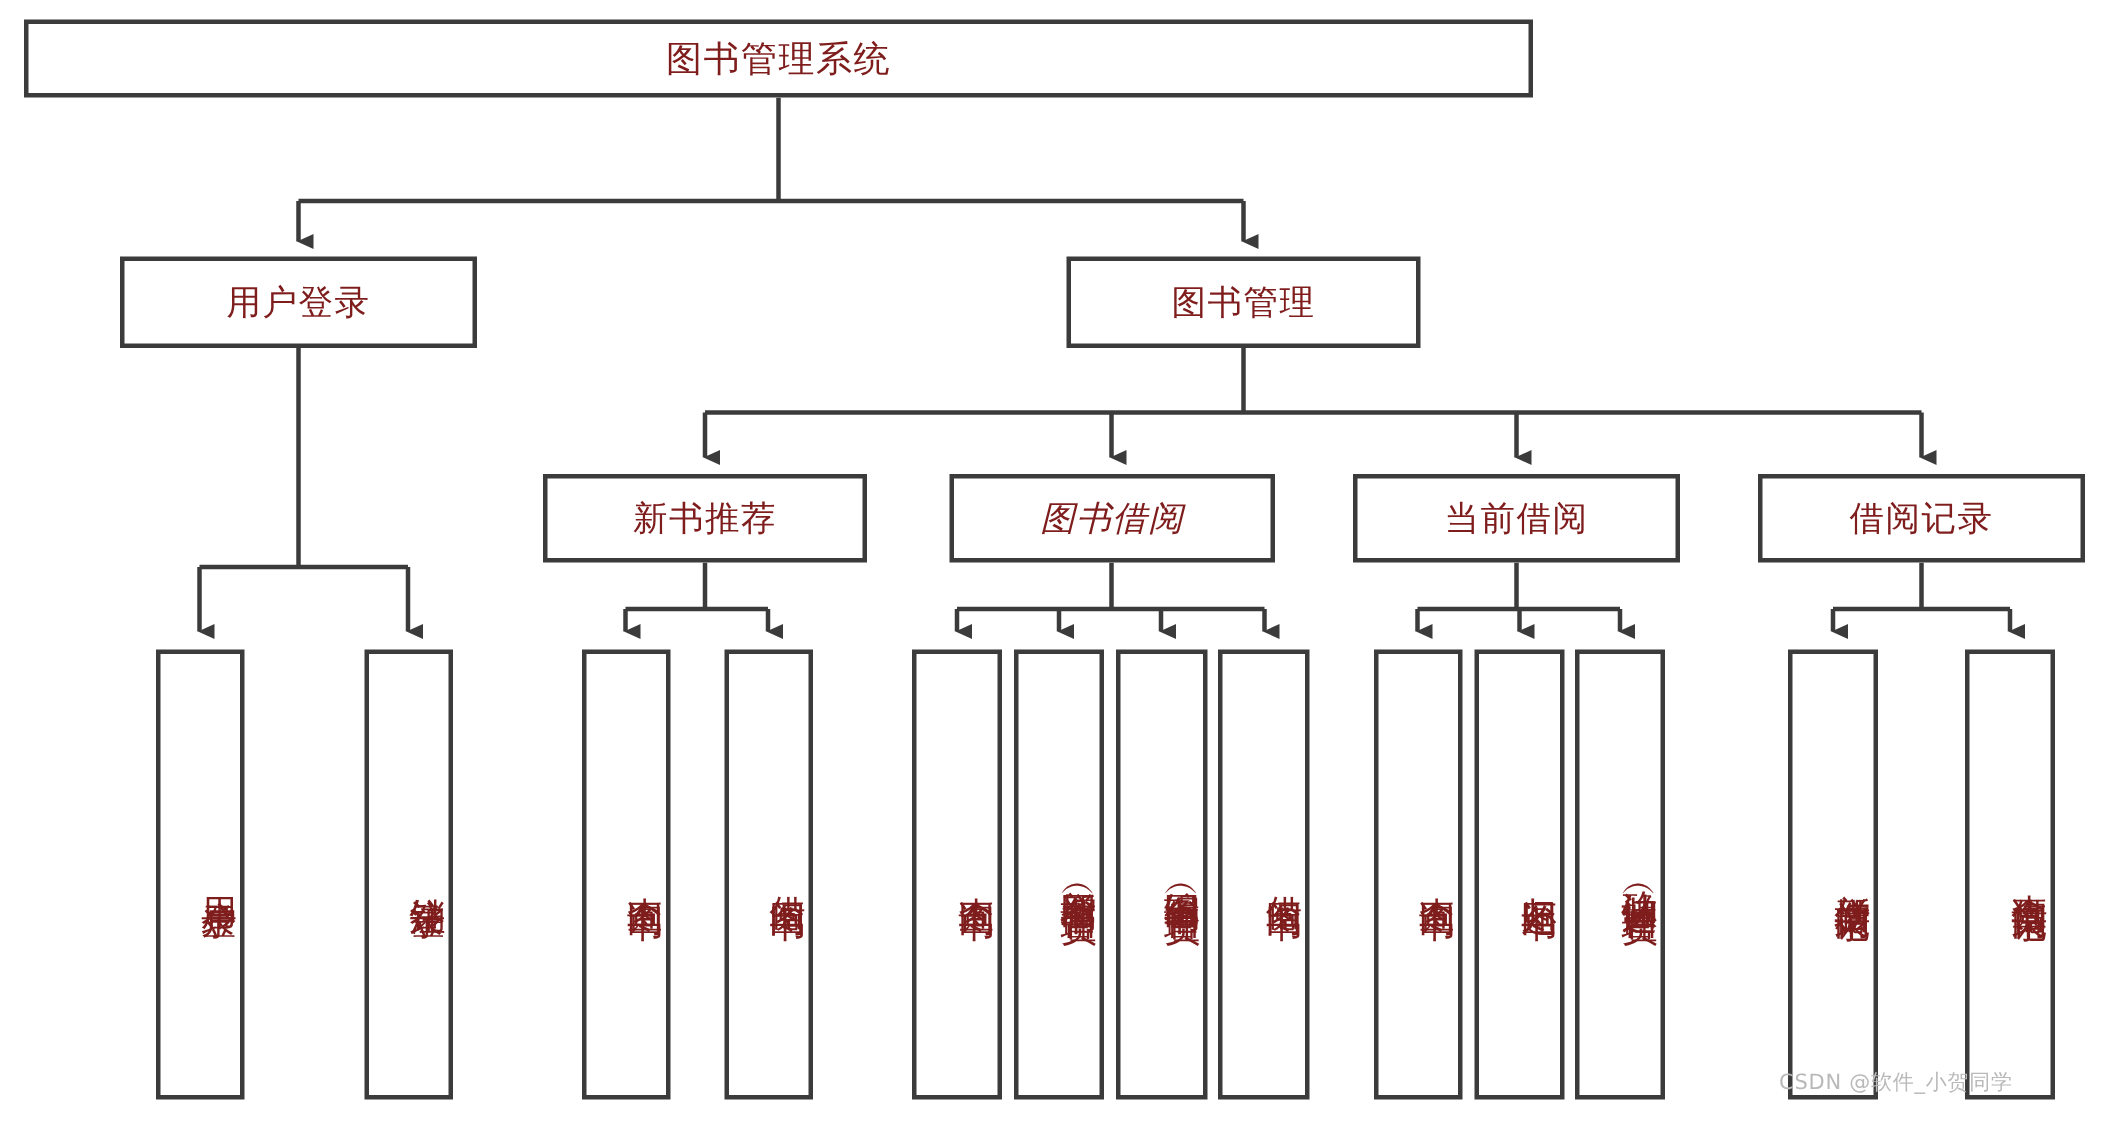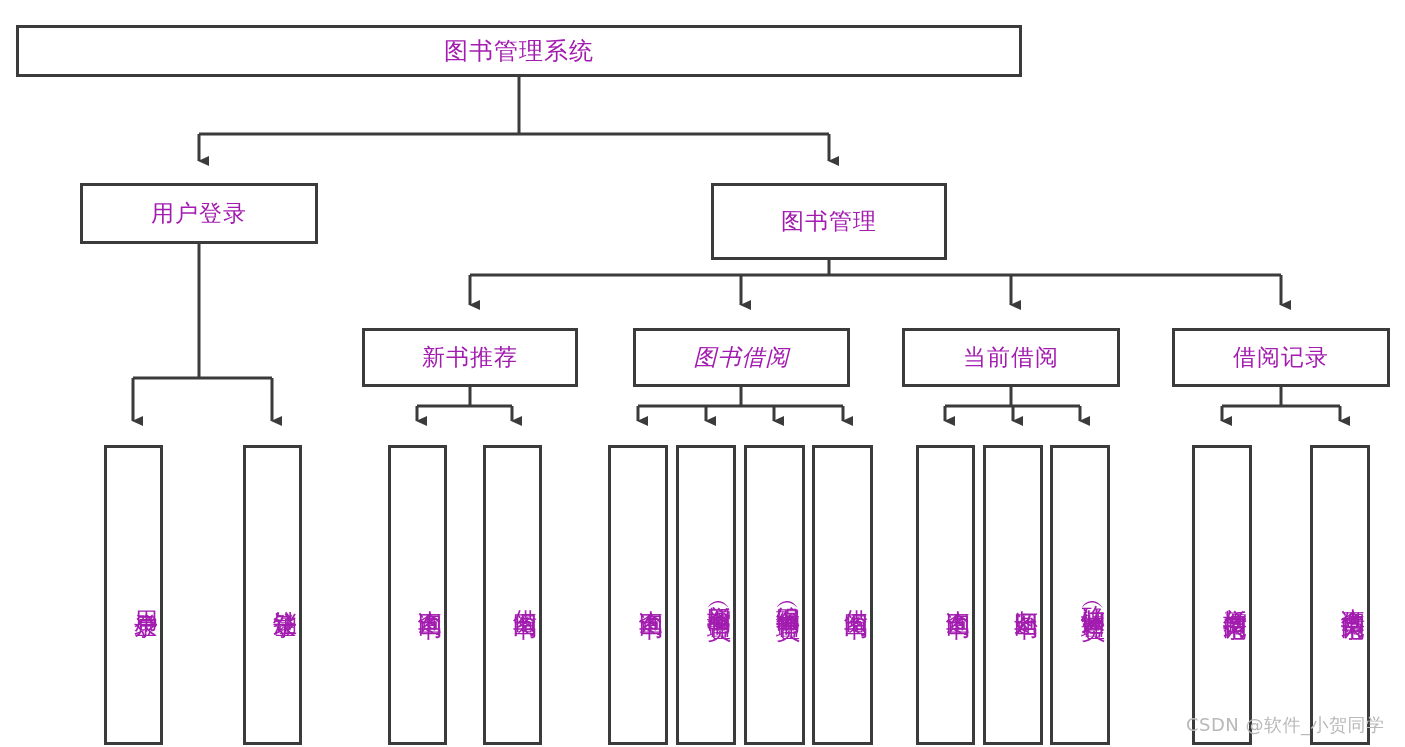--- a/index.html
+++ b/index.html
@@ -3,29 +3,29 @@
 <meta charset="utf-8">
 <style>
   html,body{margin:0;padding:0;background:#ffffff;}
   body{width:1405px;height:747px;overflow:hidden;
        font-family:"DejaVu Sans","Liberation Sans",sans-serif;}
   #stage{position:relative;width:1405px;height:747px;background:#fff;}
   svg#wires{position:absolute;left:0;top:0;width:1405px;height:747px;}
 
   .node{position:absolute;box-sizing:border-box;background:#fff;
         border:3px solid #3b3b3b;display:flex;align-items:center;
-        justify-content:center;color:#a21caf;margin-top:12px;}
+        justify-content:center;color:#7f1d1d;}
   .node.h{font-size:23px;letter-spacing:1px;}
   .node.root{font-size:24px;letter-spacing:1px;}
   .node.v{writing-mode:vertical-rl;text-orientation:upright;
           font-size:24px;line-height:1.18;letter-spacing:2px;
           padding:14px 0;align-items:flex-start;justify-content:center;}
   .node.v span{display:block;}
 
-  .watermark{position:absolute;left:1186px;top:713px;font-size:18px;
+  .watermark{position:absolute;left:1186px;top:713px;font-size:14px;
              color:#b9b9b9;white-space:nowrap;letter-spacing:.5px;}
 </style>
 </head>
 <body>
 
 <div id="stage">
 
   <svg id="wires" viewBox="0 0 1405 747" xmlns="http://www.w3.org/2000/svg">
     <defs>
       <marker id="ah" markerWidth="10" markerHeight="11" refX="5" refY="10" orient="auto" markerUnits="userSpaceOnUse">
@@ -76,21 +76,21 @@
     </g>
   </svg>
 
   <div class="node root" style="left:16px;top:13px;width:1006px;height:52px;">
     <span>图书管理系统</span>
   </div>
 
   <div class="node h" style="left:80px;top:171px;width:238px;height:61px;">
     <span>用户登录</span>
   </div>
-  <div class="node h" style="left:711px;top:171px;width:236px;height:77px;">
+  <div class="node h" style="left:711px;top:171px;width:236px;height:61px;">
     <span>图书管理</span>
   </div>
 
   <div class="node h" style="left:362px;top:316px;width:216px;height:59px;text-align:right;">
     <span>新书推荐</span>
   </div>
   <div class="node h" style="left:633px;top:316px;width:217px;height:59px;font-style:italic;">
     <span>图书借阅</span>
   </div>
   <div class="node h" style="left:1172px;top:316px;width:218px;height:59px;">

